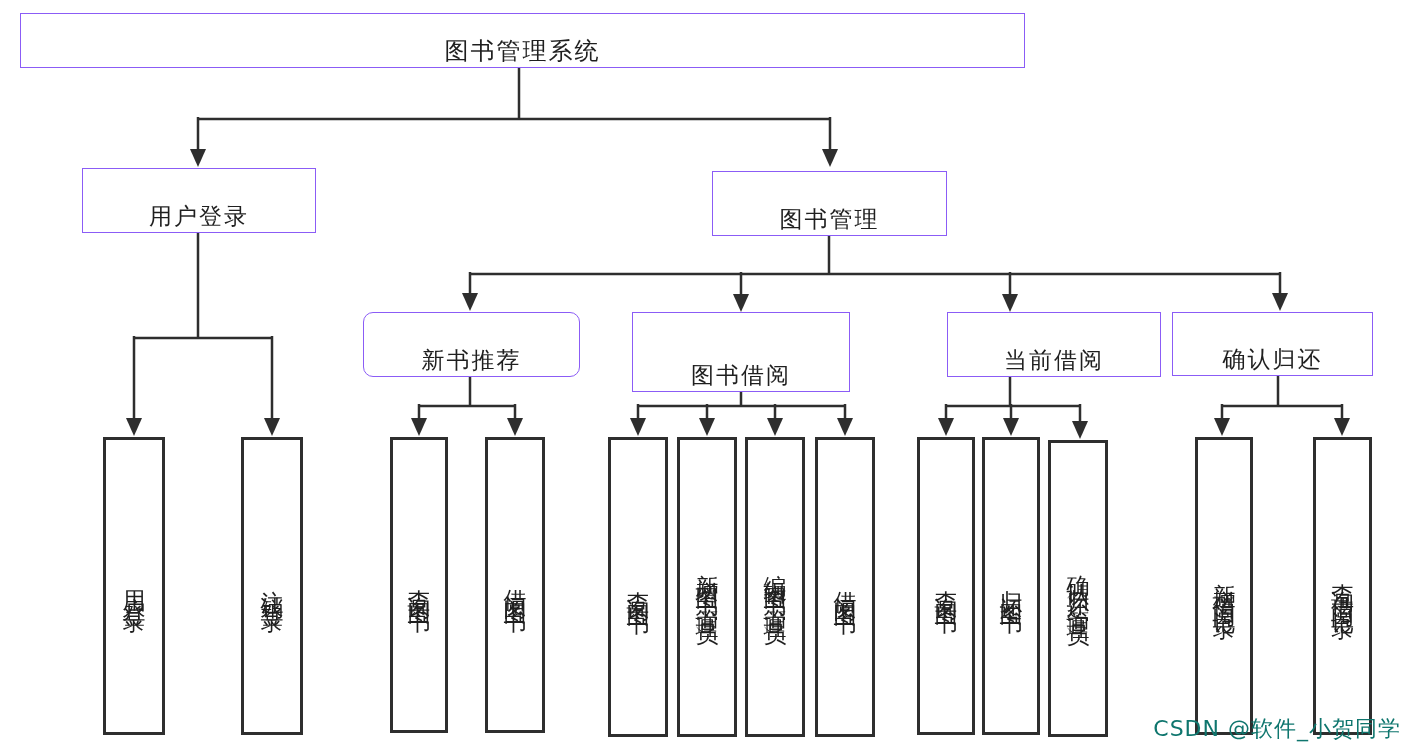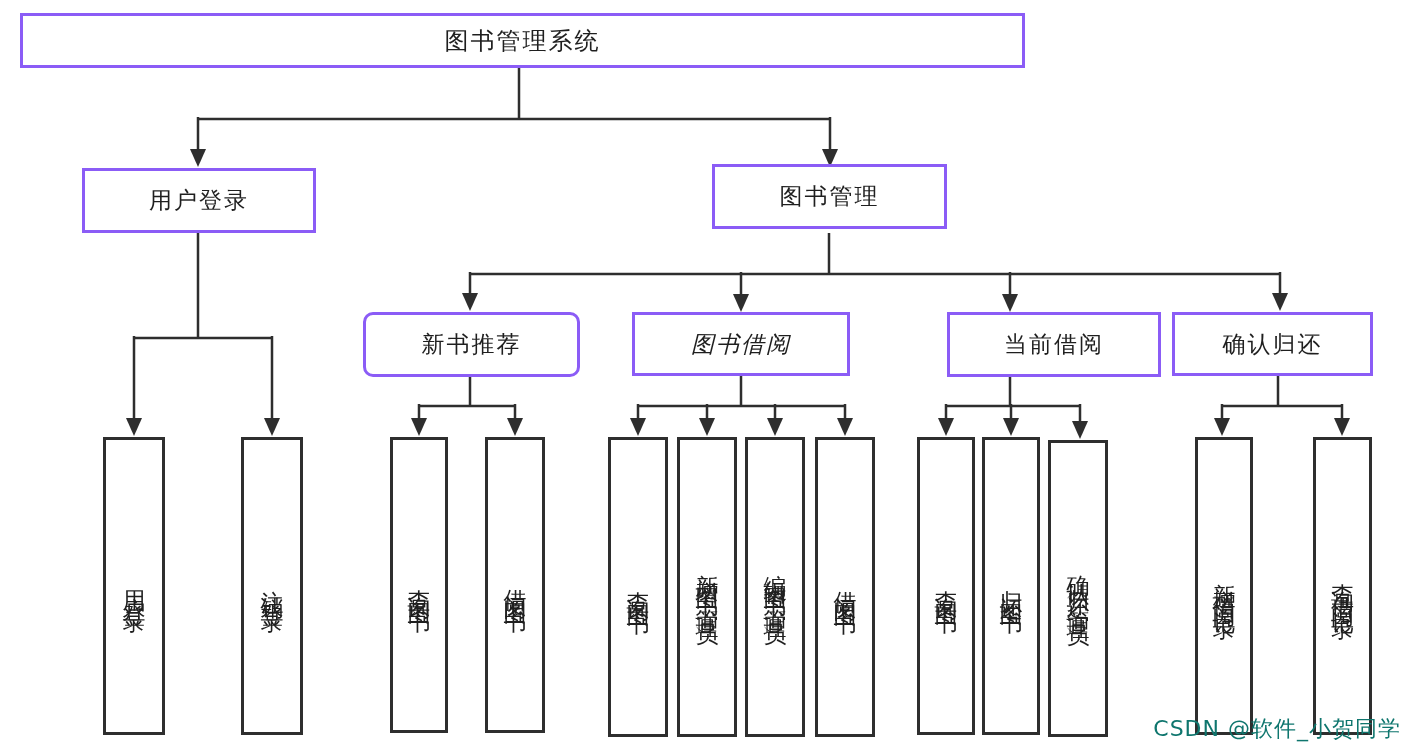--- a/index.html
+++ b/index.html
@@ -15,23 +15,23 @@
   .connectors {
     position: absolute;
     left: 0; top: 0;
     width: 1405px; height: 747px;
     pointer-events: none;
   }
   .node {
     position: absolute;
     box-sizing: border-box;
     background: #ffffff;
-    border: 3px solid #8b5cf6;
+    border: 1px solid #8b5cf6;
     display: flex;
-    align-items: center;
+    align-items: flex-end;
     justify-content: center;
     font-size: 23px;
     letter-spacing: 2px;
     white-space: nowrap;
     z-index: 2;
   }
   .node.root { font-size: 24px; }
   .vnode {
     position: absolute;
     box-sizing: border-box;
@@ -56,23 +56,23 @@
     font-size: 22px;
     letter-spacing: 1px;
     color: #0f766e;
     z-index: 5;
     white-space: nowrap;
   }
 
   
   .n-root   { left: 20px;   top: 13px;  width: 1005px; height: 55px; }
   .n-login  { left: 82px;   top: 168px; width: 234px;  height: 65px; }
-  .n-mgmt   { left: 712px;  top: 164px; width: 235px;  height: 65px; }
+  .n-mgmt   { left: 712px;  top: 171px; width: 235px;  height: 65px; }
   .n-newrec { left: 363px;  top: 312px; width: 217px;  height: 65px; border-radius: 10px; }
-  .n-borrow { left: 632px;  top: 312px; width: 218px;  height: 64px; font-style: italic; }
+  .n-borrow { left: 632px;  top: 312px; width: 218px;  height: 80px; }
   .n-curr   { left: 903px;  top: 312px; width: 214px;  height: 65px; margin-left: 44px; }
   .n-record { left: 1172px; top: 312px; width: 201px;  height: 64px; }
 
   .l-userlogin { left: 103px;  top: 437px; width: 62px; height: 298px; }
   .l-logout    { left: 241px;  top: 437px; width: 62px; height: 298px; }
   .l-query-a   { left: 390px;  top: 437px; width: 58px; height: 296px; }
   .l-borrow-a  { left: 485px;  top: 437px; width: 60px; height: 296px; }
   .l-query-b   { left: 608px;  top: 437px; width: 60px; height: 300px; }
   .l-addbook   { left: 677px;  top: 437px; width: 60px; height: 300px; }
   .l-editbook  { left: 745px;  top: 437px; width: 60px; height: 300px; }

